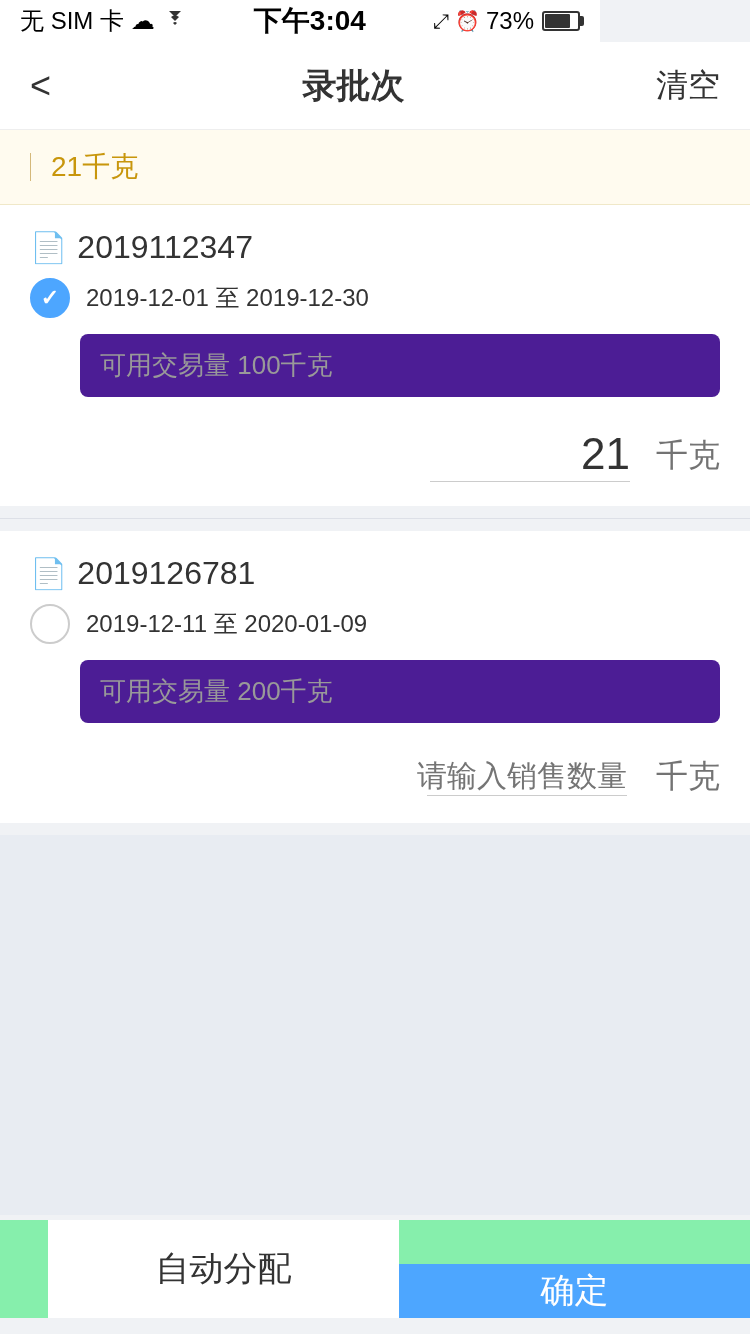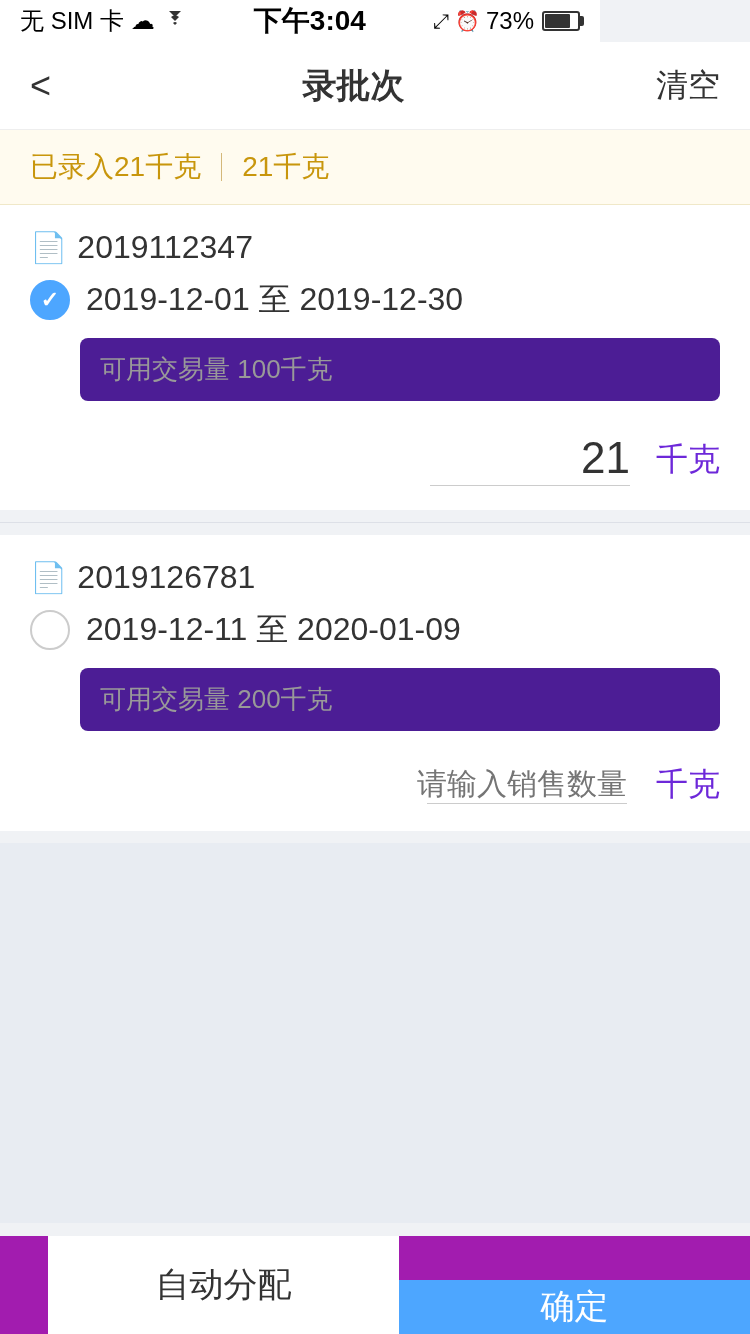--- a/index.html
+++ b/index.html
@@ -152,21 +152,21 @@
       background: #4da6ff;
       border-color: #4da6ff;
     }
     .radio-btn.checked::after {
       content: '✓';
       color: #fff;
       font-size: 22px;
       font-weight: bold;
     }
     .item-date {
-      font-size: 32px;
+      font-size: 24px;
       color: #333;
     }
     .item-qty-row {
       margin: 0 30px 0 80px;
       padding: 14px 20px;
       background: #4c1d95;
       border-radius: 8px;
     }
     .item-qty-text {
       font-size: 26px;
@@ -180,21 +180,21 @@
       gap: 10px;
       border-bottom: 1px solid #e8e8e8;
     }
     .item-value {
       font-size: 44px;
       color: #333;
       font-weight: 400;
     }
     .item-unit {
       font-size: 32px;
-      color: #6d28d9;
+      color: #737373;
     }
     .item-input {
       font-size: 32px;
       color: #ccc;
       border: none;
       outline: none;
       text-align: right;
       background: transparent;
       flex: 1;
     }
@@ -214,25 +214,25 @@
     
     .content-bg {
       background: #e8ecf2;
       flex: 1;
       min-height: 400px;
     }
 
     
     .bottom-bar {
       position: fixed;
-      bottom: 0;
+      bottom: 16px;
       width: 750px;
       height: 98px;
       display: flex;
-      background: #a21caf;
+      background: #86efac;
       padding-left: 48px;
     }
     .btn-auto {
       flex: 1;
       display: flex;
       align-items: center;
       justify-content: center;
       font-size: 34px;
       color: #333;
       background: #fff;
@@ -285,21 +285,20 @@
   </div>
 </div>
 
 <div class="nav-bar">
   <span class="nav-back">&lt;</span>
   <span class="nav-title">录批次</span>
   <span class="nav-action">清空</span>
 </div>
 
 <div class="summary-banner">
-  <span class="summary-text">已录入21千克</span>
   <div class="summary-divider"></div>
   <span class="summary-text">21千克</span>
 </div>
 
 <div class="item-card-section section-padding-bottom">
   <div class="item-header">
     <span class="item-icon">📄</span>
     <span class="item-code">2019112347</span>
   </div>
   <div class="item-date-row">

